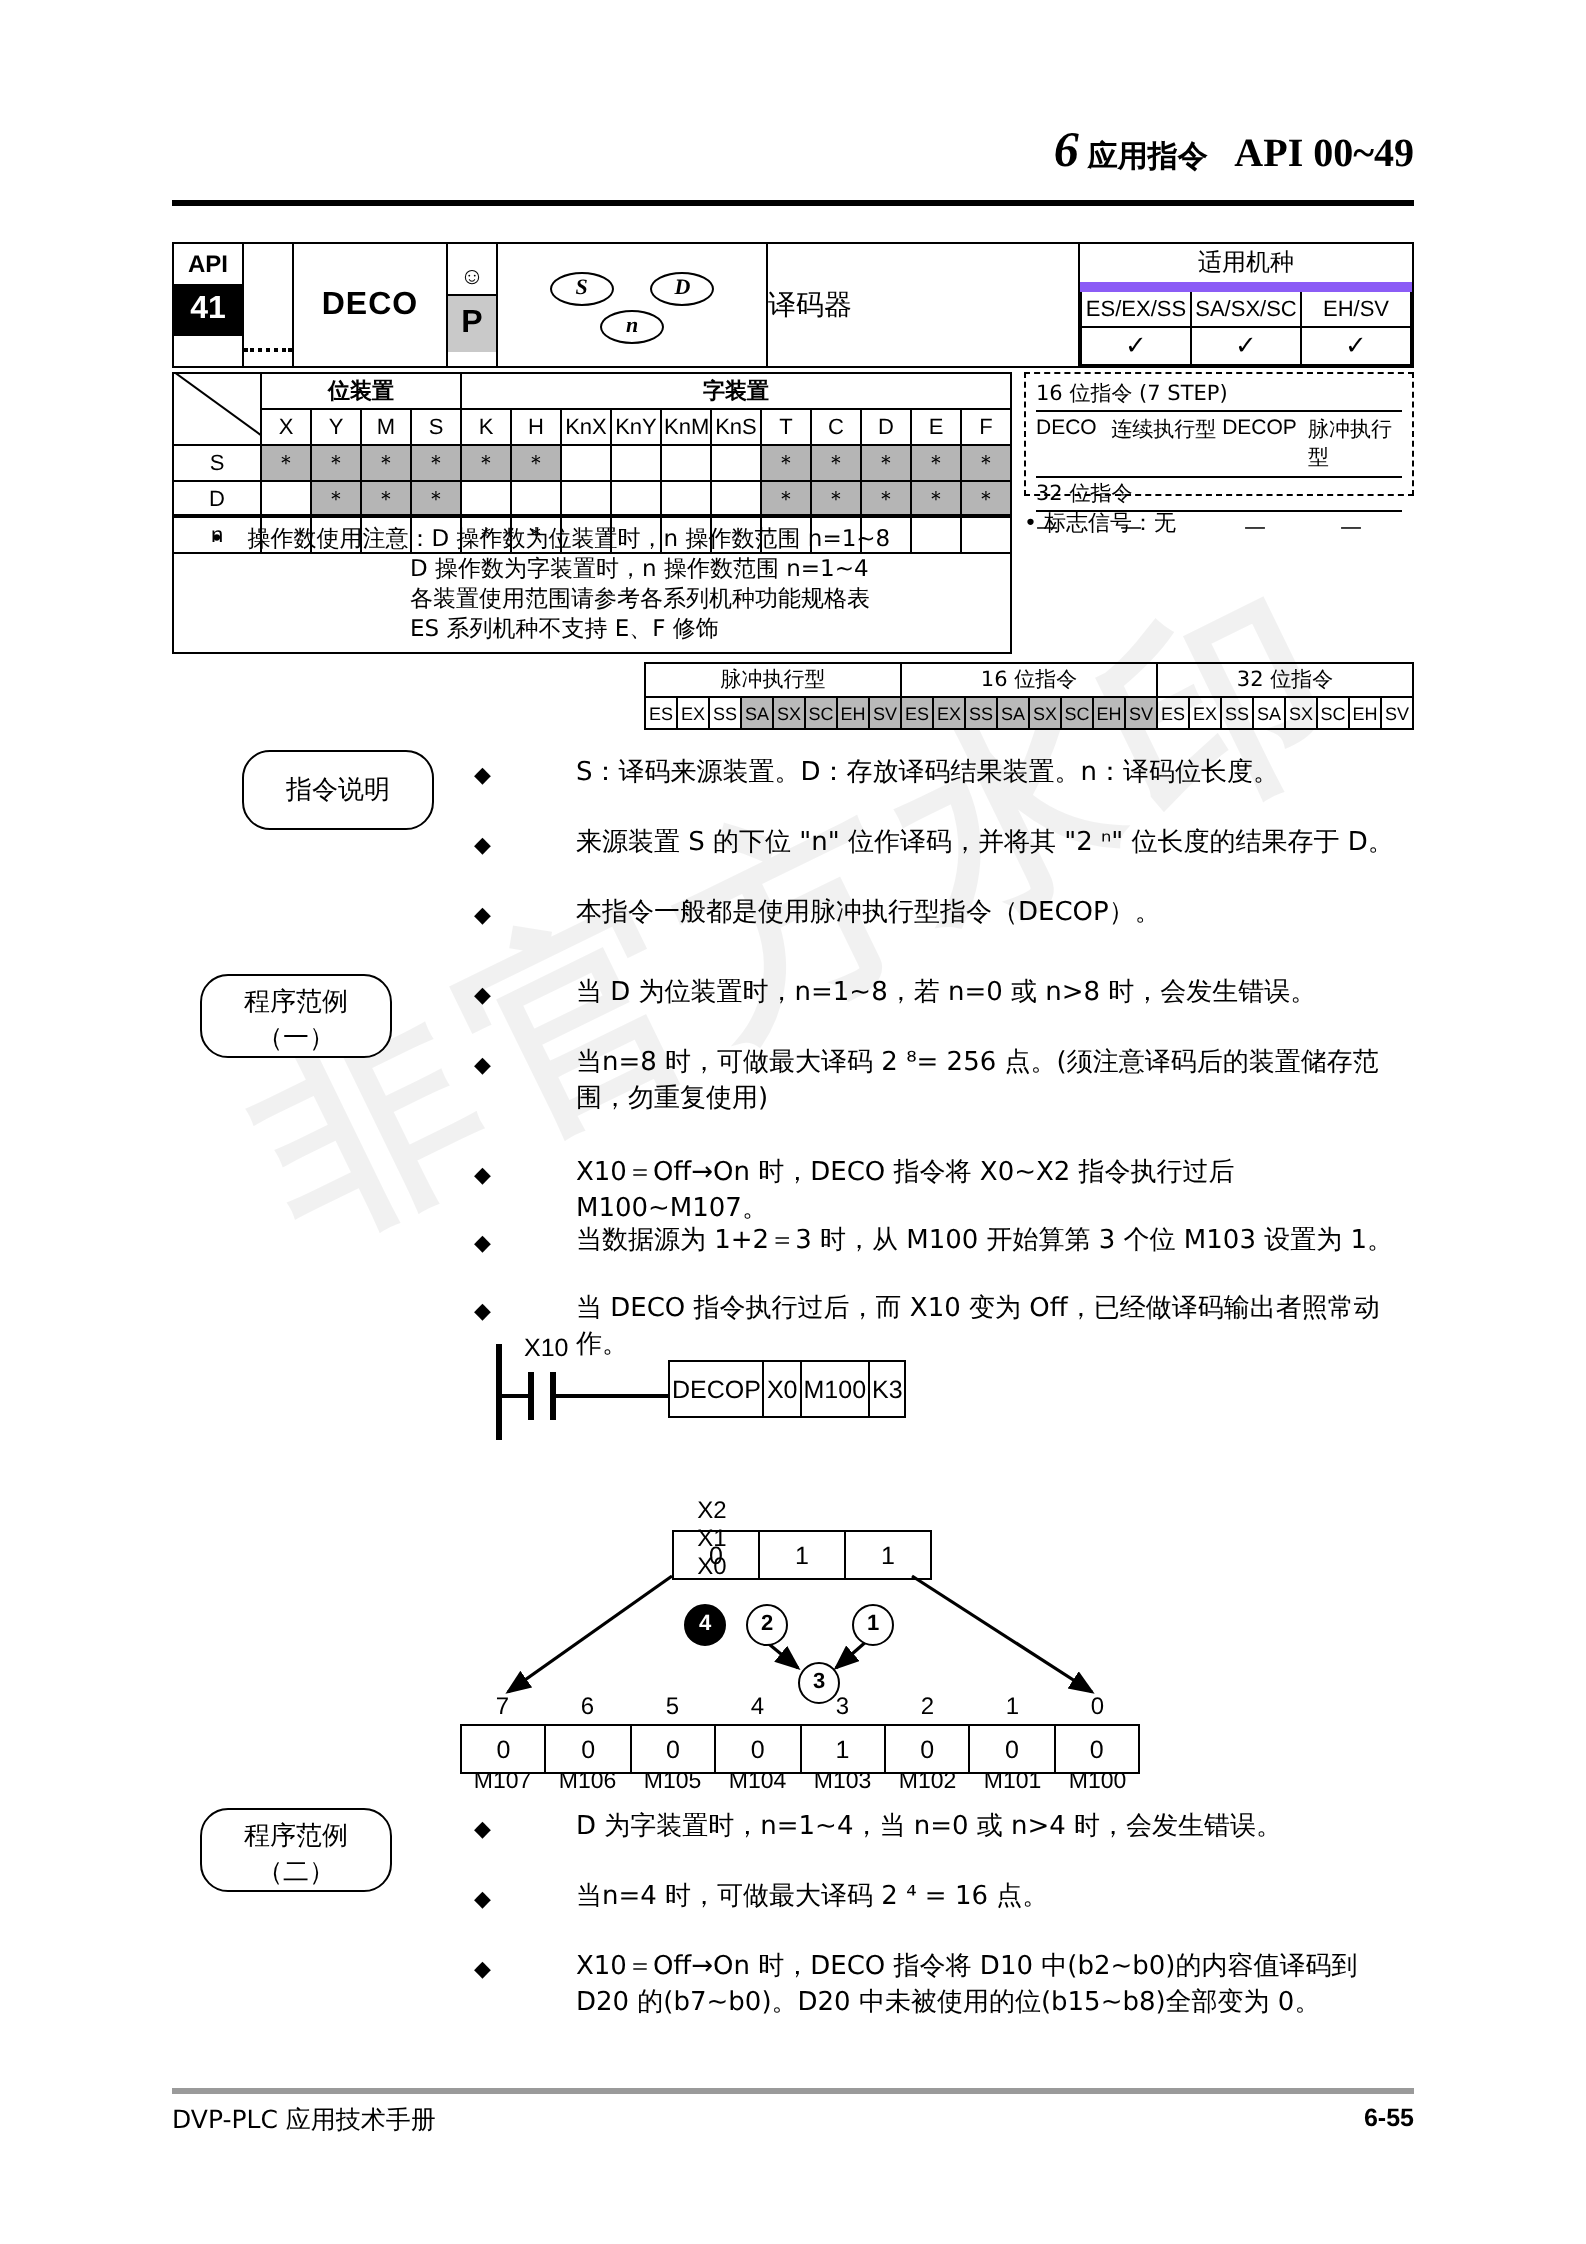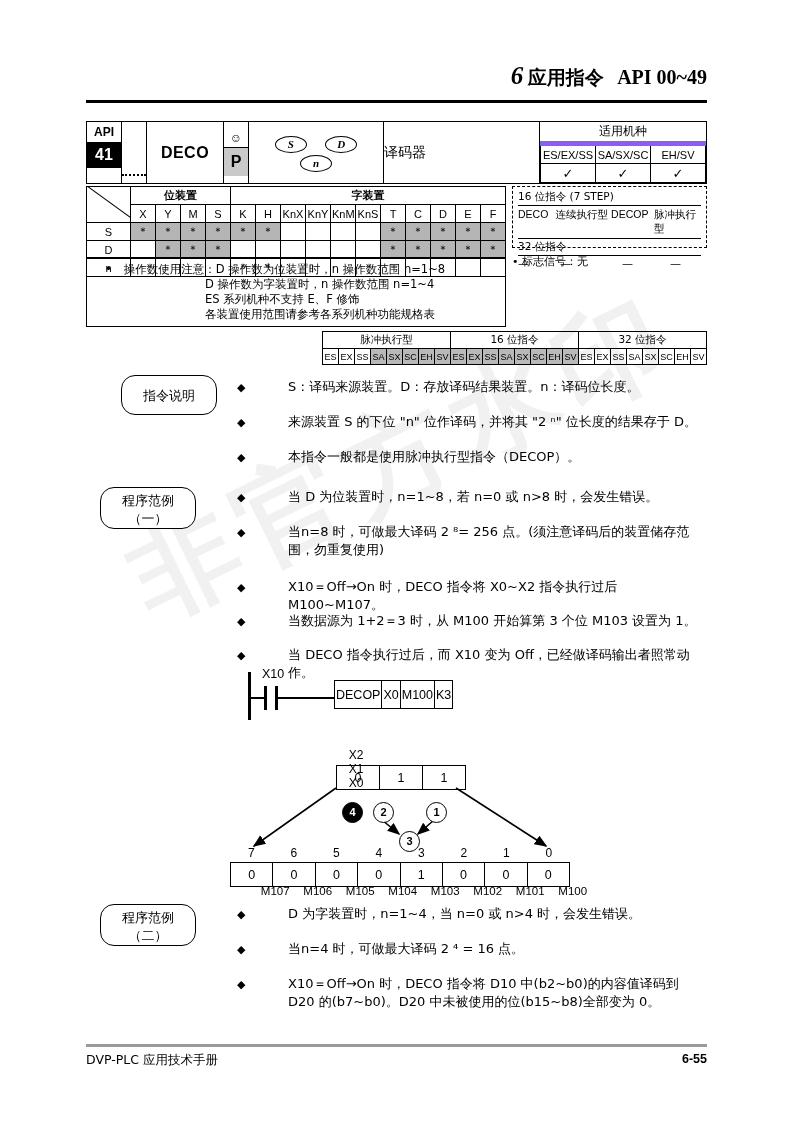--- a/index.html
+++ b/index.html
@@ -34,21 +34,21 @@
   .doc-header {
     position: absolute; left: 86px; top: 62px; width: 621px;
     text-align: right;
   }
   .doc-header .chap {
     font-family: "Liberation Serif", serif;
     font-style: italic; font-weight: bold; font-size: 25px;
   }
   .doc-header .title {
     font-family: "DejaVu Sans", sans-serif;
-    font-weight: bold; font-size: 19px; text-align: right;
+    font-weight: bold; font-size: 15px; text-align: right;
   }
   .doc-header .api {
     font-family: "Liberation Serif", serif;
     font-weight: bold; font-size: 20px;
   }
   .rule-top {
     position: absolute; left: 86px; top: 100px; width: 621px; height: 3px;
     background: #000;
   }
 
@@ -249,21 +249,21 @@
                   font-family: "Liberation Sans", sans-serif; }
   table.dstbits {
     position: absolute; left: 0px; top: 114px;
     border-collapse: collapse; table-layout: fixed;
   }
   table.dstbits td {
     border: 1.3px solid #000; width: 42.5px; height: 21px;
     text-align: center; font-size: 12.5px;
     font-family: "Liberation Sans", sans-serif;
   }
-  .dst-names { position: absolute; left: 0px; top: 137px; width: 340px; display: flex; margin-left: 24px; }
+  .dst-names { position: absolute; left: 0px; top: 137px; width: 340px; display: flex; }
   .dst-names span { width: 42.5px; text-align: center; font-size: 11.5px;
                     font-family: "Liberation Sans", sans-serif; }
   svg.arrows { position: absolute; left: 0; top: 0; overflow: visible; }
 
   
   .rule-bot {
     position: absolute; left: 86px; top: 1044px; width: 621px; height: 3px;
     background: #9a9a9a;
   }
   .footer-left {
@@ -439,22 +439,22 @@
       <span>—</span>
     </div>
   </div>
   <div class="flag-note">• 标志信号：无</div>
 
   <div class="note-box">
     <div class="note-line first">
       <span class="bul">•</span><span>操作数使用注意：</span><span>D 操作数为位装置时，n 操作数范围 n=1~8</span>
     </div>
     <div class="note-line">D 操作数为字装置时，n 操作数范围 n=1~4</div>
+    <div class="note-line">各装置使用范围请参考各系列机种功能规格表</div>
     <div class="note-line">ES 系列机种不支持 E、F 修饰</div>
-    <div class="note-line">各装置使用范围请参考各系列机种功能规格表</div>
   </div>
 
   <div class="strip">
     <table class="strip-t">
       <tbody>
           <tr id="strip-groups">
             <td class="gtitle" colspan="8">脉冲执行型</td>
             <td class="gtitle" colspan="8">16 位指令</td>
             <td class="gtitle" colspan="8">32 位指令</td>
           </tr>

